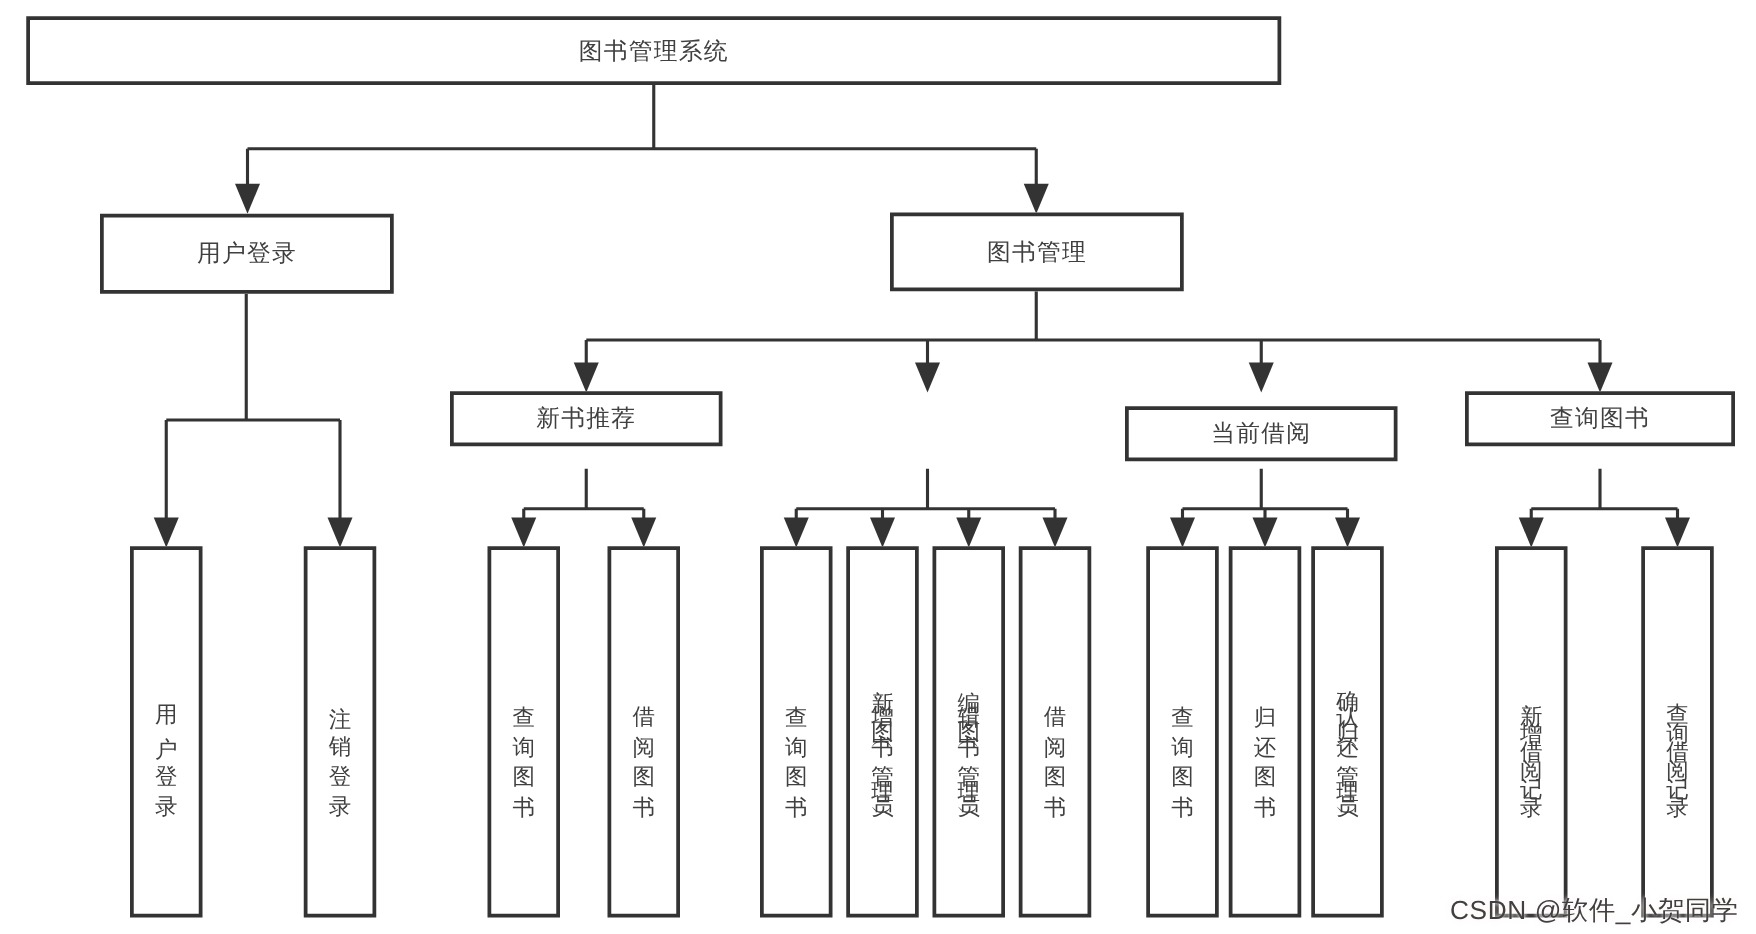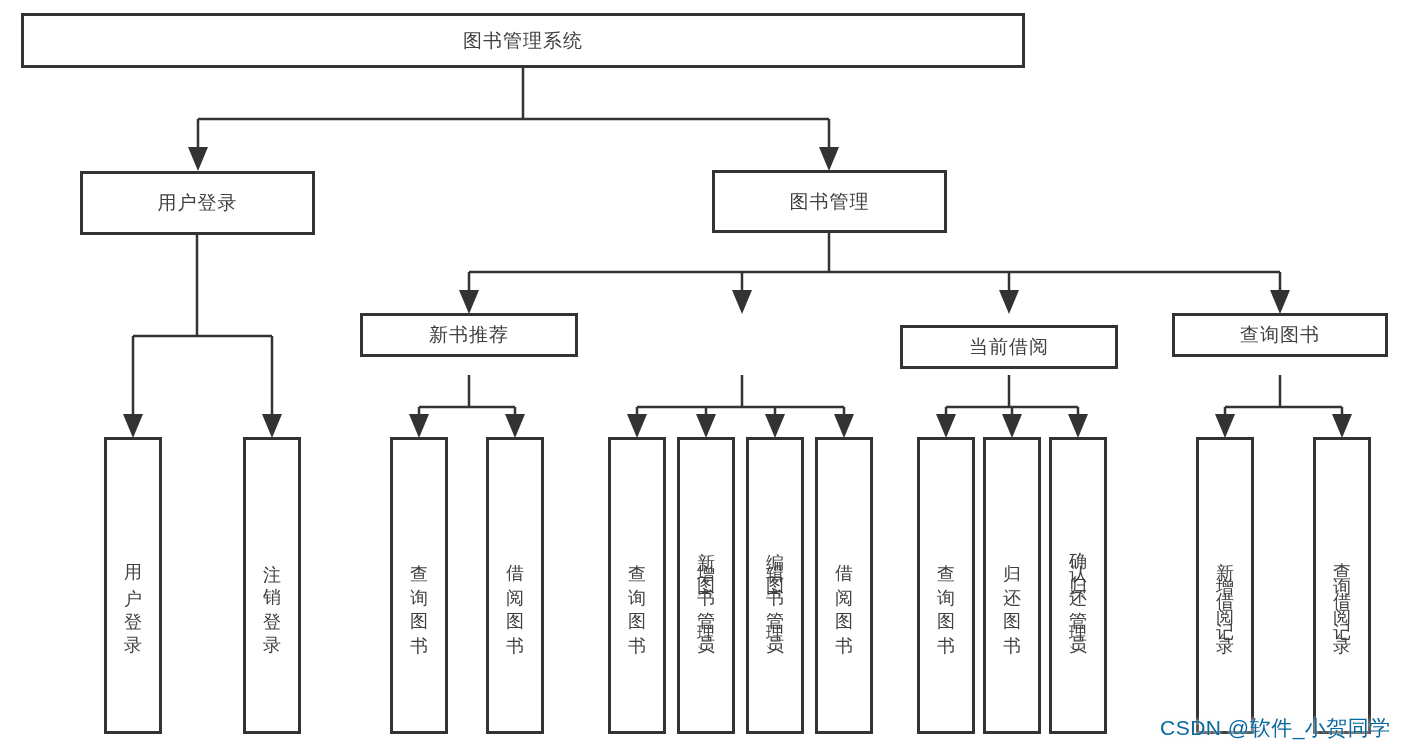--- a/index.html
+++ b/index.html
@@ -60,21 +60,21 @@
   .g2x1 { left: 390px; }  .g2x2 { left: 486px; }
   .g3x1 { left: 608px; }  .g3x2 { left: 677px; }  .g3x3 { left: 746px; }  .g3x4 { left: 815px; }
   .g4x1 { left: 917px; }  .g4x2 { left: 983px; }  .g4x3 { left: 1049px; }
   .g5x1 { left: 1196px; } .g5x2 { left: 1313px; }
   .watermark {
     position: absolute;
     left: 1160px;
     top: 714px;
     z-index: 3;
     font-size: 21px;
-    color: #0369a1;
+    color: #404040;
     letter-spacing: 0.5px;
     text-shadow: 0 0 3px rgba(255,255,255,0.95), 0 0 6px rgba(255,235,235,0.9);
     white-space: nowrap;
   }
 </style>
 </head>
 <body>
 
 <div class="canvas">
 

